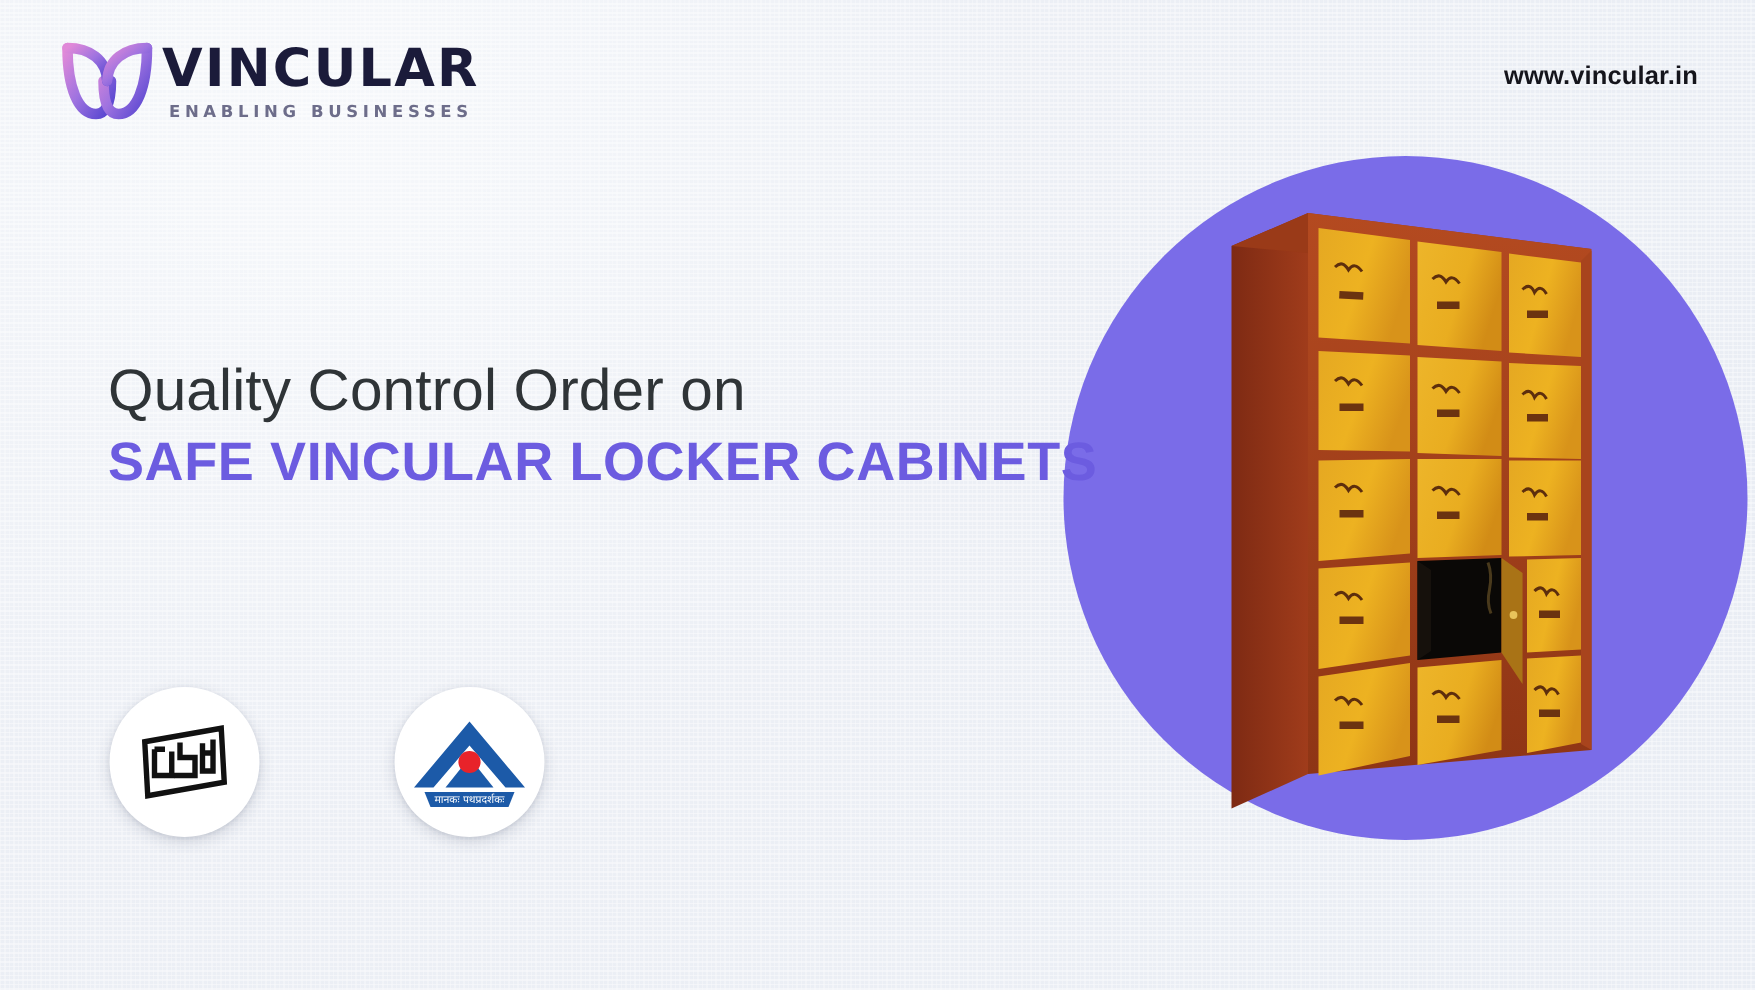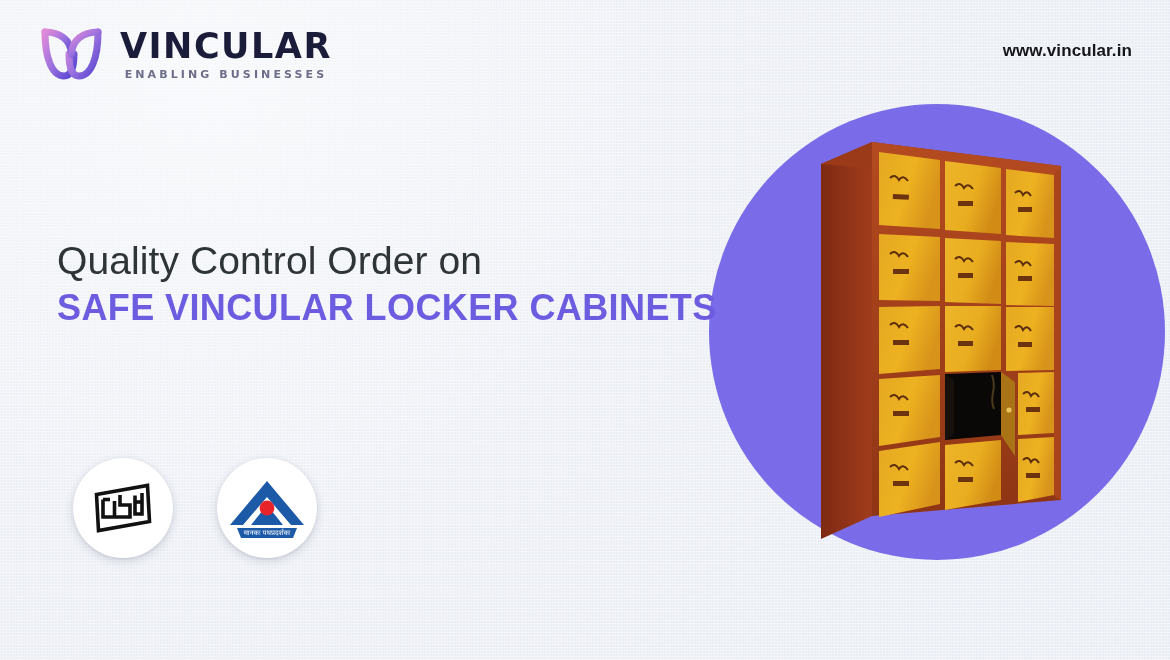--- a/index.html
+++ b/index.html
@@ -23,21 +23,21 @@
     background-image:
       repeating-linear-gradient(0deg, rgba(255,255,255,.55) 0 1px, rgba(0,0,0,0) 1px 3px),
       repeating-linear-gradient(90deg, rgba(255,255,255,.45) 0 1px, rgba(0,0,0,0) 1px 3px);
     opacity:.7;
     pointer-events:none;
   }
 
   
   .brand {
     position:absolute; left:38px; top:24px;
-    display:flex; align-items:center; gap:16px;
+    display:flex; align-items:center; gap:4px;
     z-index:6;
   }
   .brand-mark { width:68px; height:62px; display:block; }
   .wordmark { display:flex; flex-direction:column; justify-content:center; margin-left:-2px; }
   .wordmark-name {
     font-size:35px; font-weight:bold; letter-spacing:1.5px;
     color:#1b1b3a; line-height:1; font-family:"DejaVu Sans", sans-serif;
   }
   .wordmark-tag {
     font-size:11px; letter-spacing:3.1px; color:#6d6d8a;
@@ -45,32 +45,32 @@
     text-align:center;
   }
 
   .site-url {
     position:absolute; right:38px; top:41px;
     font-size:17px; font-weight:bold; color:#15151c;
     letter-spacing:.1px; z-index:6;
   }
 
   
-  .headline { position:absolute; left:57px; top:238px; z-index:6; }
+  .headline { position:absolute; left:72px; top:238px; z-index:6; }
   .headline-line1 {
     font-size:39px; color:#2f3437; font-weight:normal;
     line-height:1.18; letter-spacing:.1px;
   }
   .headline-line2 {
     font-size:36px; font-weight:bold; color:#6c5ce0;
     line-height:1.2; letter-spacing:.4px; margin-top:2px;
   }
 
   
-  .badges { position:absolute; left:73px; top:458px; display:flex; gap:44px; z-index:6; }
+  .badges { position:absolute; left:73px; top:458px; display:flex; gap:90px; z-index:6; }
   .badge {
     width:100px; height:100px; border-radius:50%;
     background:#fff;
     box-shadow:0 3px 10px rgba(40,50,80,.16), 0 1px 3px rgba(40,50,80,.10);
     display:flex; align-items:center; justify-content:center;
   }
   .badge svg { display:block; }
 
   
   .product-stage {

